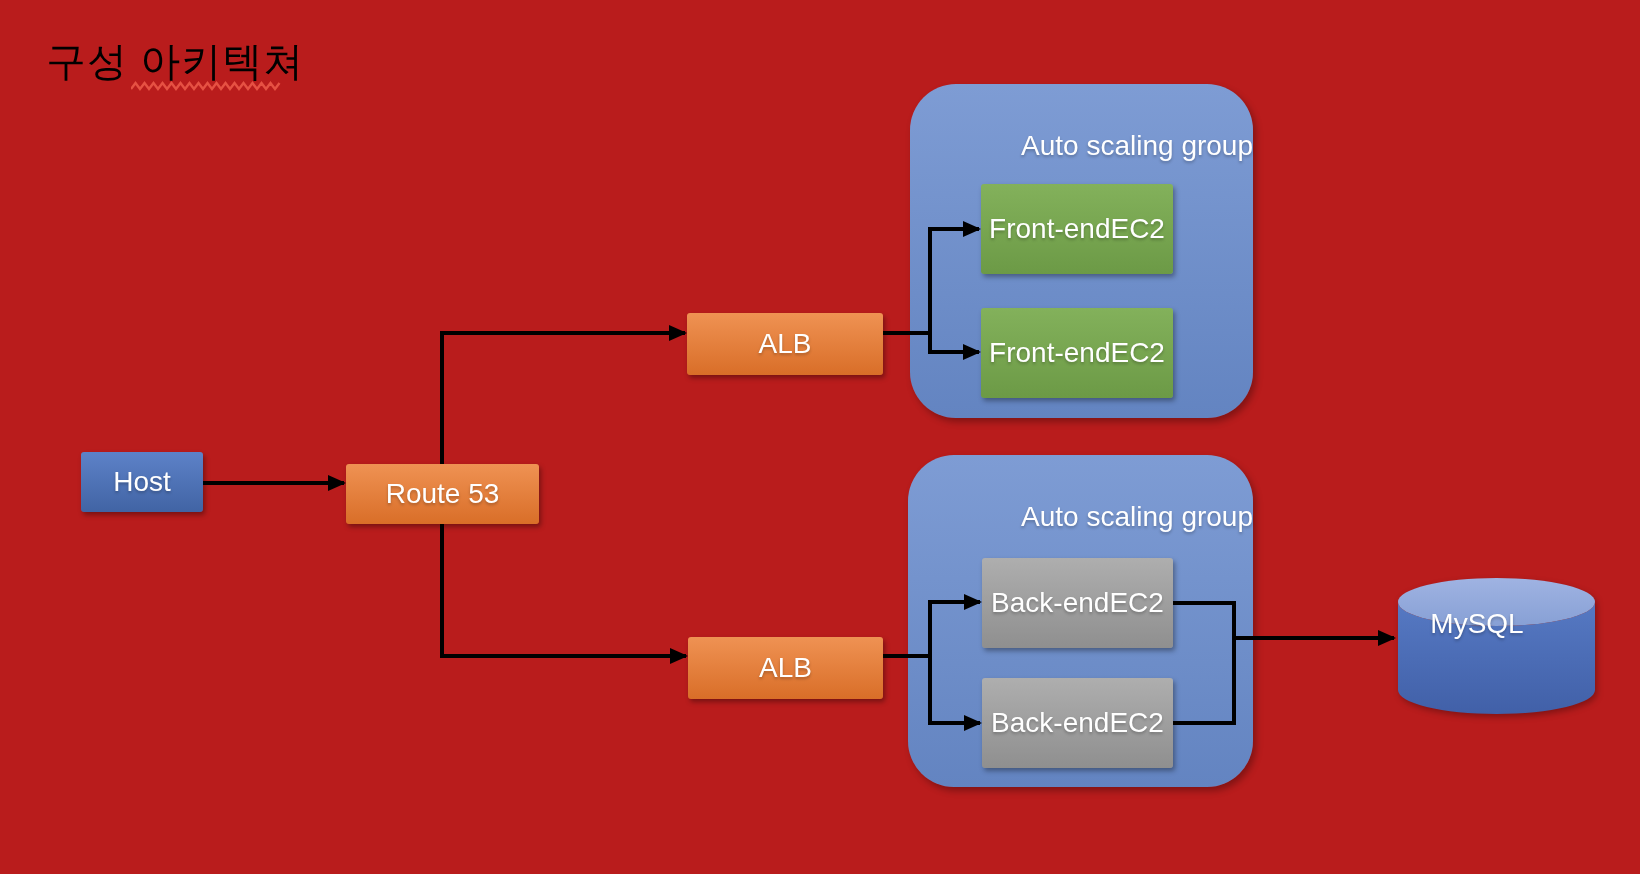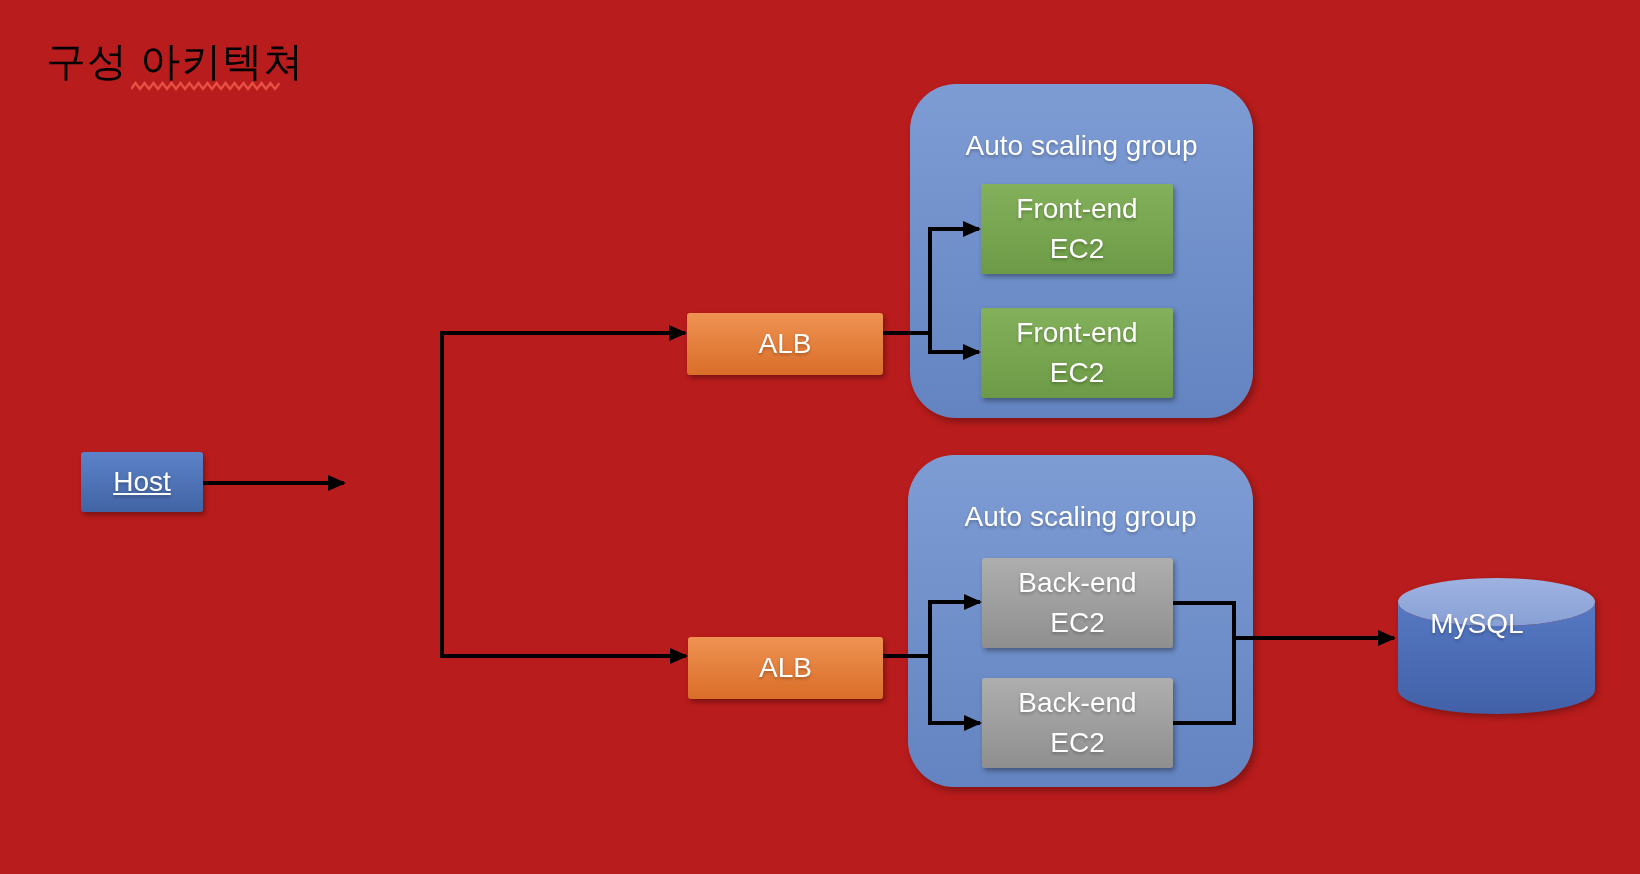--- a/index.html
+++ b/index.html
@@ -45,47 +45,47 @@
     align-items: center;
     justify-content: center;
     color: #ffffff;
     font-size: 28px;
     border-radius: 3px;
     box-shadow: 2px 3px 5px rgba(0,0,0,0.35);
     text-shadow: 0 2px 3px rgba(0,0,0,0.25);
     z-index: 3;
     text-align: center;
   }
-  .node.two-line { flex-direction: column; line-height: 40px; }
+  .node.two-line { flex-direction: row; line-height: 40px; }
 
   .fill-blue   { background: linear-gradient(180deg, #5d82c8 0%, #4164a4 100%); }
   .fill-orange { background: linear-gradient(180deg, #ef9253 0%, #d96e28 100%); margin-top: 12px; }
   .fill-green  { background: linear-gradient(180deg, #83b15b 0%, #6c9a46 100%); }
   .fill-gray   { background: linear-gradient(180deg, #aeaeae 0%, #8f8f8f 100%); }
 
   
   .group {
     position: absolute;
     border-radius: 46px;
     background: linear-gradient(180deg, #7e9cd4 0%, #6384c1 100%);
     box-shadow: 3px 4px 7px rgba(0,0,0,0.3);
     z-index: 1;
   }
   .group-label {
     position: absolute;
     left: 0; right: 0;
     top: 46px;
-    text-align: center;
+    text-align: right;
     color: #ffffff;
     font-size: 28px;
     text-shadow: 0 2px 3px rgba(0,0,0,0.25);
   }
 
   
-  #host       { left: 81px;  top: 452px; width: 122px; height: 60px; text-decoration: underline; }
+  #host       { left: 81px;  top: 452px; width: 122px; height: 60px; }
   #route53    { left: 346px; top: 452px; width: 193px; height: 60px; }
   #alb-top    { left: 687px; top: 301px; width: 196px; height: 62px; }
   #alb-bottom { left: 688px; top: 625px; width: 195px; height: 62px; }
 
   #asg-top    { left: 910px; top: 84px;  width: 343px; height: 334px; }
   #asg-bottom { left: 908px; top: 455px; width: 345px; height: 332px; }
 
   #fe-ec2-1   { left: 981px; top: 184px; width: 192px; height: 90px; }
   #fe-ec2-2   { left: 981px; top: 308px; width: 192px; height: 90px; }
   #be-ec2-1   { left: 982px; top: 558px; width: 191px; height: 90px; }
@@ -155,20 +155,23 @@
       <path d="M1234 603 V723" stroke-linecap="square"></path>
       <path d="M1173 723 H1234" stroke-linecap="square"></path>
       <path d="M1234 638 H1394" marker-end="url(#arrow)"></path>
     </g>
   </svg>
 
   <div class="node fill-blue" id="host">
     <span>Host</span>
   </div>
 
+  <div class="node fill-orange" id="route53">
+    <span>Route 53</span>
+  </div>
 
   <div class="node fill-orange" id="alb-top">
     <span>ALB</span>
   </div>
 
   <div class="node fill-orange" id="alb-bottom">
     <span>ALB</span>
   </div>
 
   <div class="node two-line fill-green" id="fe-ec2-1">

